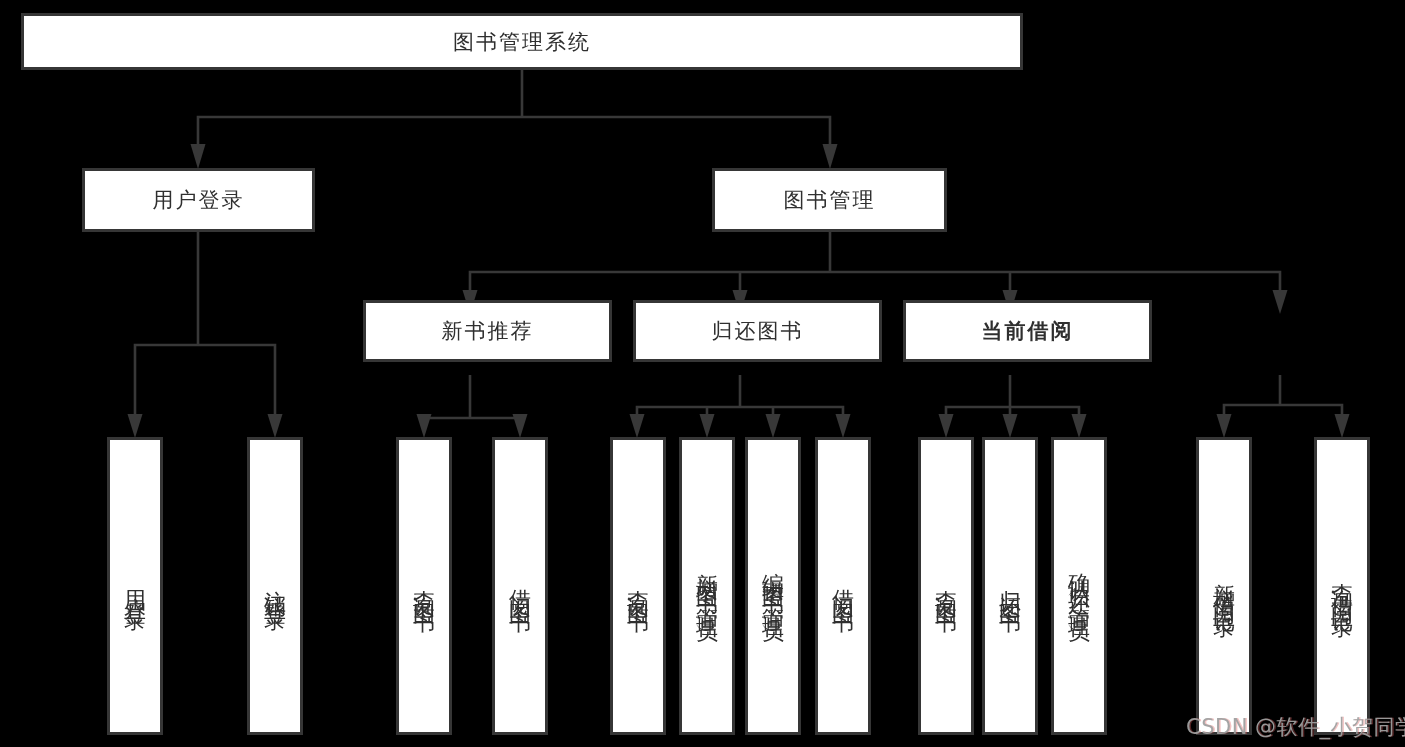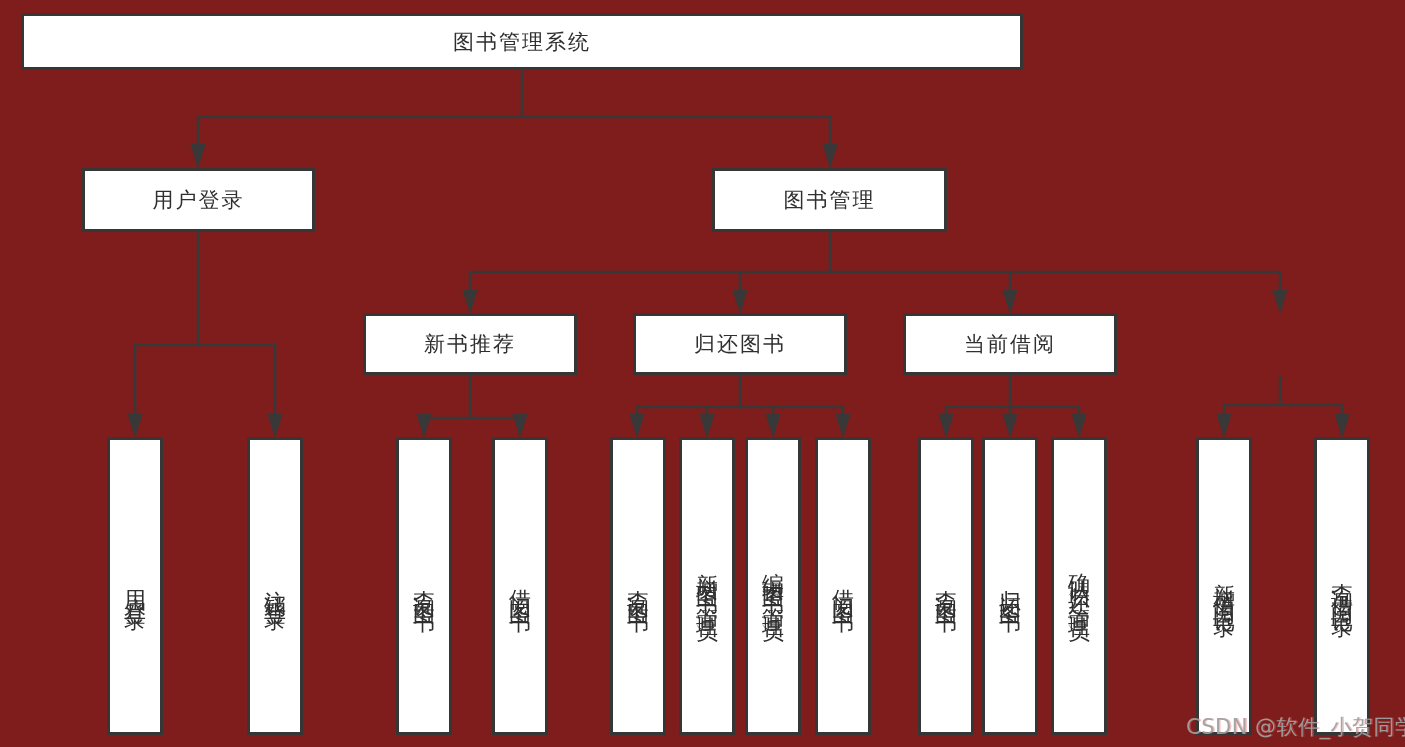--- a/index.html
+++ b/index.html
@@ -1,21 +1,21 @@
 <!DOCTYPE html>
 <html lang="zh"><head>
 <meta charset="utf-8">
 <style>
   html, body { margin: 0; padding: 0; background: #ffffff; }
   body { font-family: "DejaVu Sans", "Liberation Sans", sans-serif; }
   #canvas {
     position: relative;
     width: 1405px;
     height: 747px;
-    background: #7f1d1d;
+    background: #000000;
     overflow: hidden;
   }
   #connectors {
     position: absolute;
     left: 0; top: 0;
     width: 1405px; height: 747px;
     z-index: 1;
   }
   .node {
     position: absolute;
@@ -25,24 +25,24 @@
     display: flex;
     align-items: center;
     justify-content: center;
     color: #2f2f2f;
     z-index: 2;
   }
   .h-node { font-size: 21px; letter-spacing: 2px; white-space: nowrap; }
   .root-node   { left: 21px;  top: 13px;  width: 1002px; height: 57px; }
   .l2-a        { left: 82px;  top: 168px; width: 233px;  height: 64px; }
   .l2-b        { left: 712px; top: 168px; width: 235px;  height: 64px; align-items: center; }
-  .l3          { top: 313px;  height: 62px; width: 214px; }
+  .l3          { top: 300px;  height: 62px; width: 249px; }
   .l3-a { left: 363px; }
   .l3-b { left: 633px; }
-  .l3-c { left: 903px; }
+  .l3-c { left: 903px; font-weight: bold; }
   .l3-d { left: 1173px; }
   .leaf {
     top: 437px;
     width: 56px;
     height: 298px;
   }
   .leaf span {
     writing-mode: vertical-rl;
     text-orientation: mixed;
     font-size: 22px;

